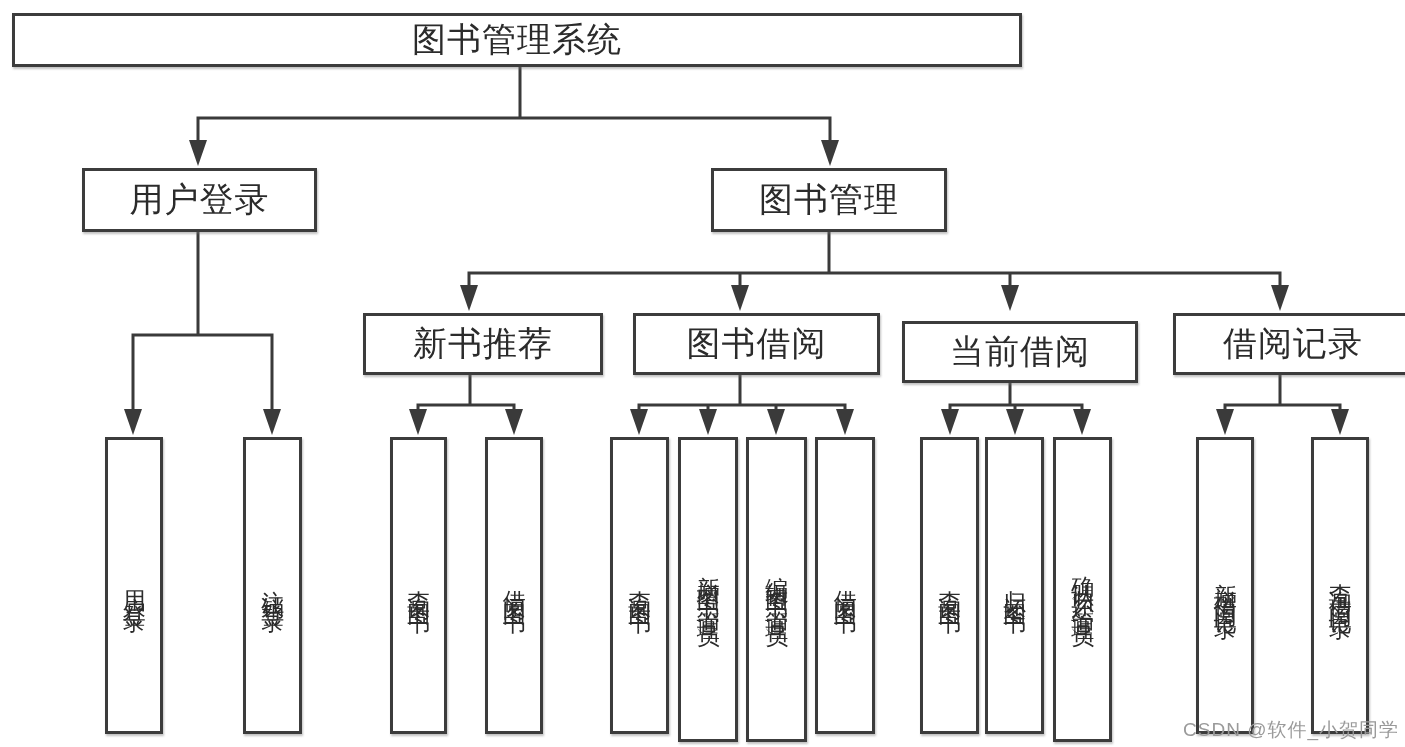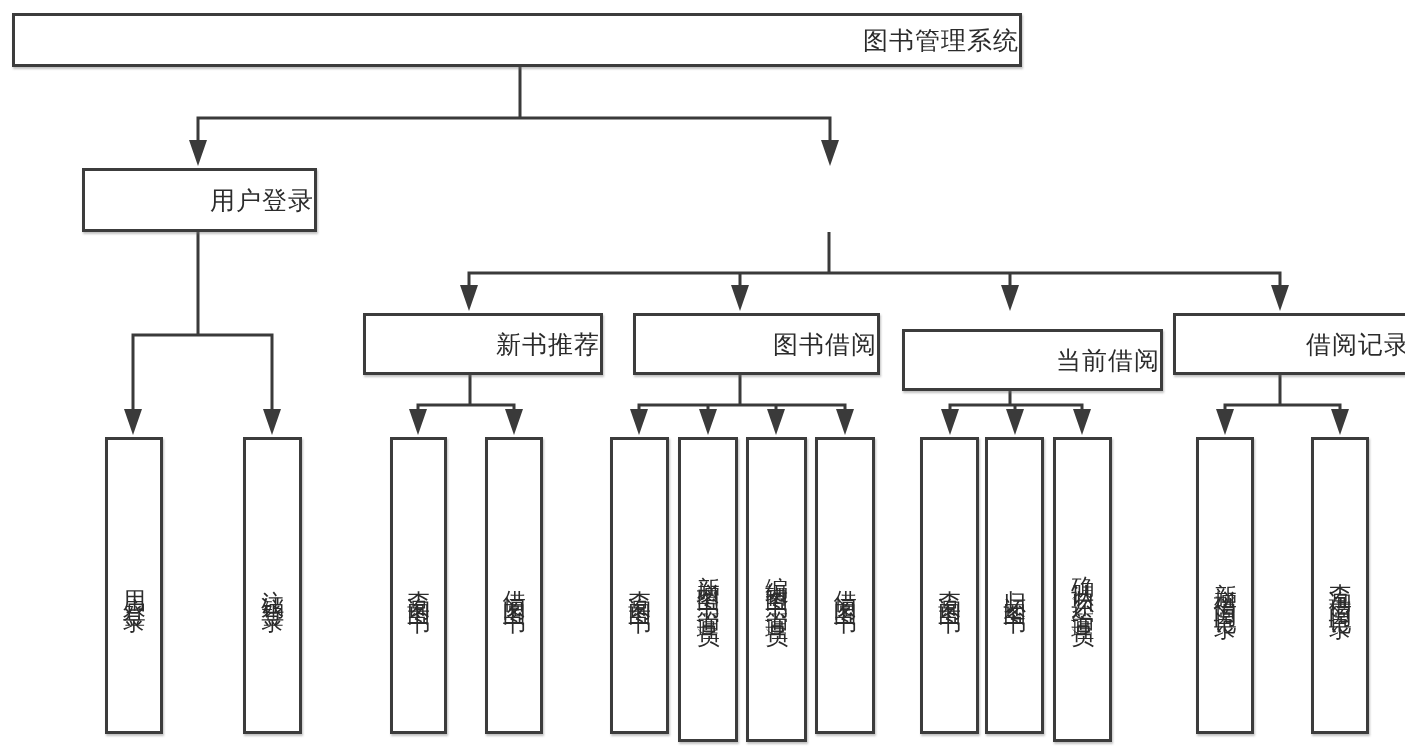--- a/index.html
+++ b/index.html
@@ -16,24 +16,23 @@
     position: absolute;
     background: #ffffff;
     border: 3px solid #3c3c3c;
     color: #2b2b2b;
     display: flex;
     align-items: center;
     justify-content: center;
     box-shadow: 1px 2px 2px rgba(120,120,120,0.45);
   }
   .h-node {
-    font-size: 25px;
+    font-size: 34px;
     letter-spacing: 1px;
     white-space: nowrap;
-    justify-content: flex-end;
   }
   .v-node {
     writing-mode: vertical-rl;
     text-orientation: mixed;
     font-size: 23px;
     letter-spacing: 7px;
     line-height: 1.1;
   }
   .connectors {
     position: absolute;
@@ -108,28 +107,31 @@
     </g>
   </svg>
 
   <div class="node h-node" style="left:12px; top:13px; width:1010px; height:54px;">
     <span>图书管理系统</span>
   </div>
 
   <div class="node h-node" style="left:82px; top:168px; width:235px; height:64px;">
     <span>用户登录</span>
   </div>
+  <div class="node h-node" style="left:711px; top:168px; width:236px; height:64px;">
+    <span>图书管理</span>
+  </div>
 
   <div class="node h-node" style="left:363px; top:313px; width:240px; height:62px;">
     <span>新书推荐</span>
   </div>
   <div class="node h-node" style="left:633px; top:313px; width:247px; height:62px;">
     <span>图书借阅</span>
   </div>
-  <div class="node h-node" style="left:902px; top:329px; width:261px; height:62px;">
+  <div class="node h-node" style="left:902px; top:321px; width:236px; height:62px;">
     <span>当前借阅</span>
   </div>
   <div class="node h-node" style="left:1173px; top:313px; width:240px; height:62px;">
     <span>借阅记录</span>
   </div>
 
   <div class="node v-node" style="left:105px; top:437px; width:58px; height:297px;">
     <span>用户登录</span>
   </div>
   <div class="node v-node" style="left:243px; top:437px; width:59px; height:297px;">
@@ -166,14 +168,15 @@
     <span>确认归还（管理员）</span>
   </div>
 
   <div class="node v-node" style="left:1196px; top:437px; width:58px; height:297px;">
     <span>新增借阅记录</span>
   </div>
   <div class="node v-node" style="left:1311px; top:437px; width:58px; height:297px;">
     <span>查询借阅记录</span>
   </div>
 
+  <div class="watermark">CSDN @软件_小贺同学</div>
 
 </div>
 
 </body></html>

